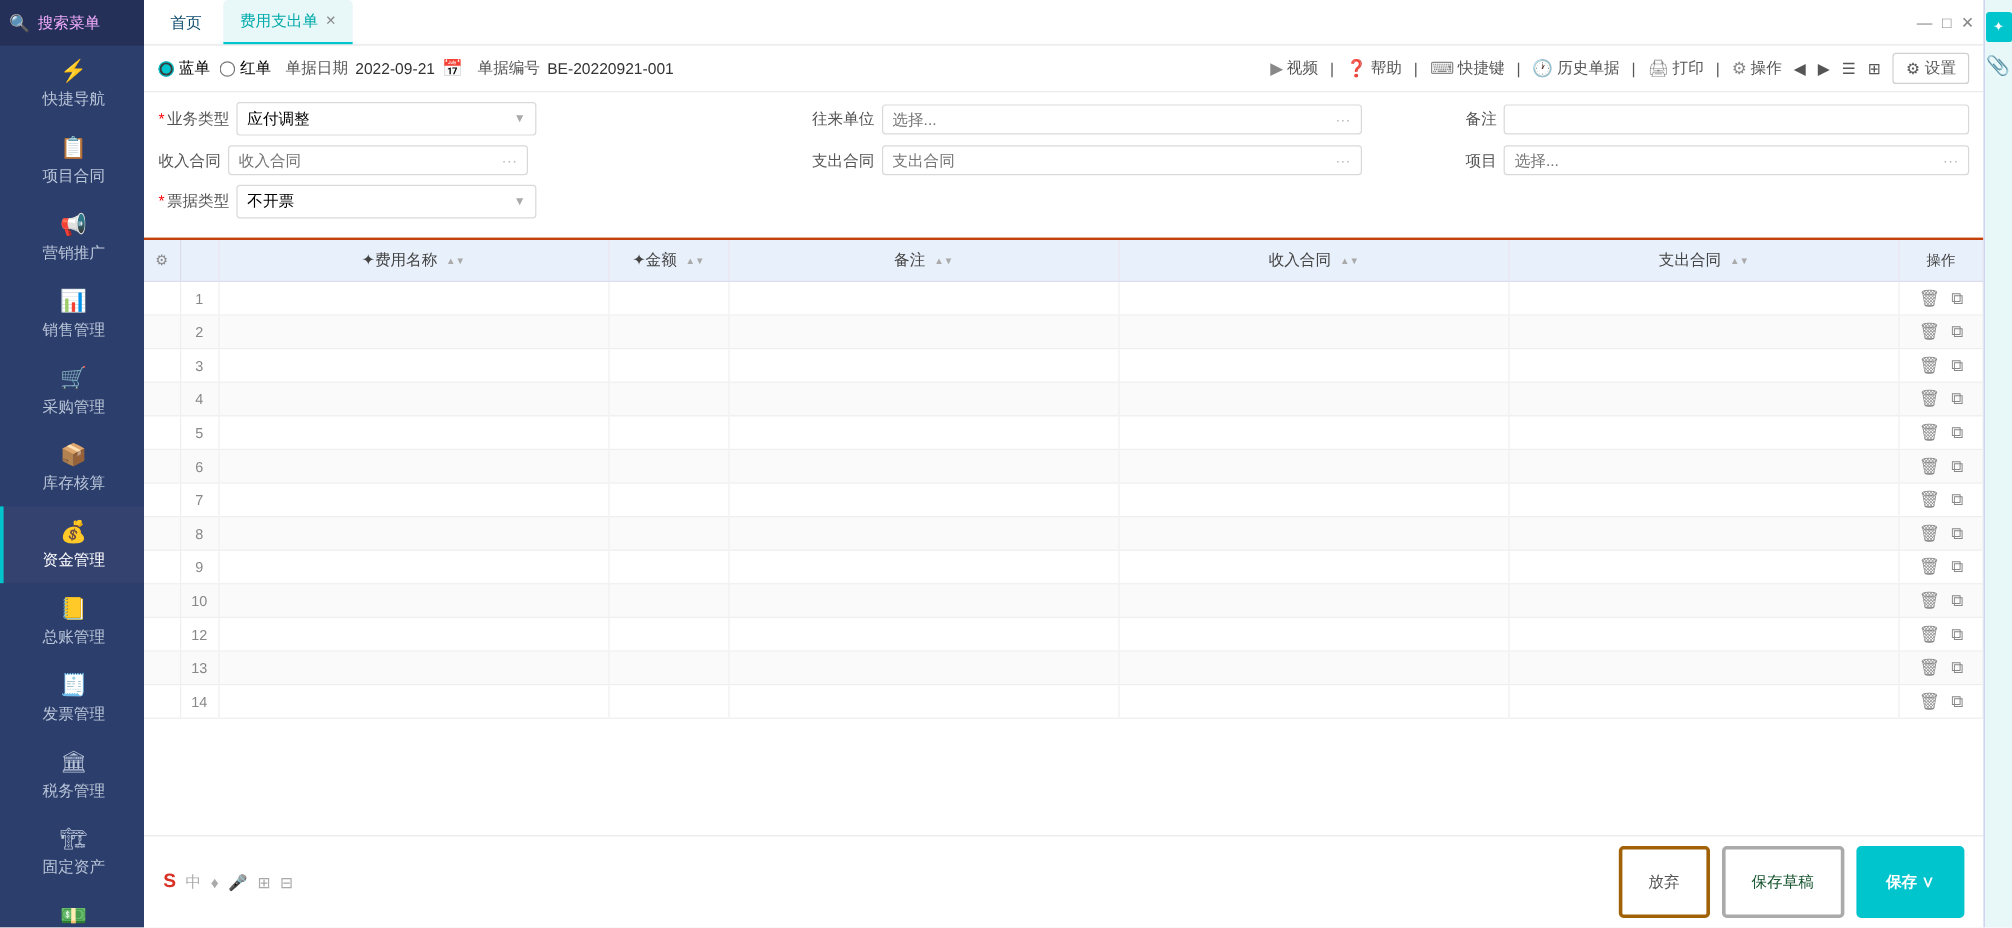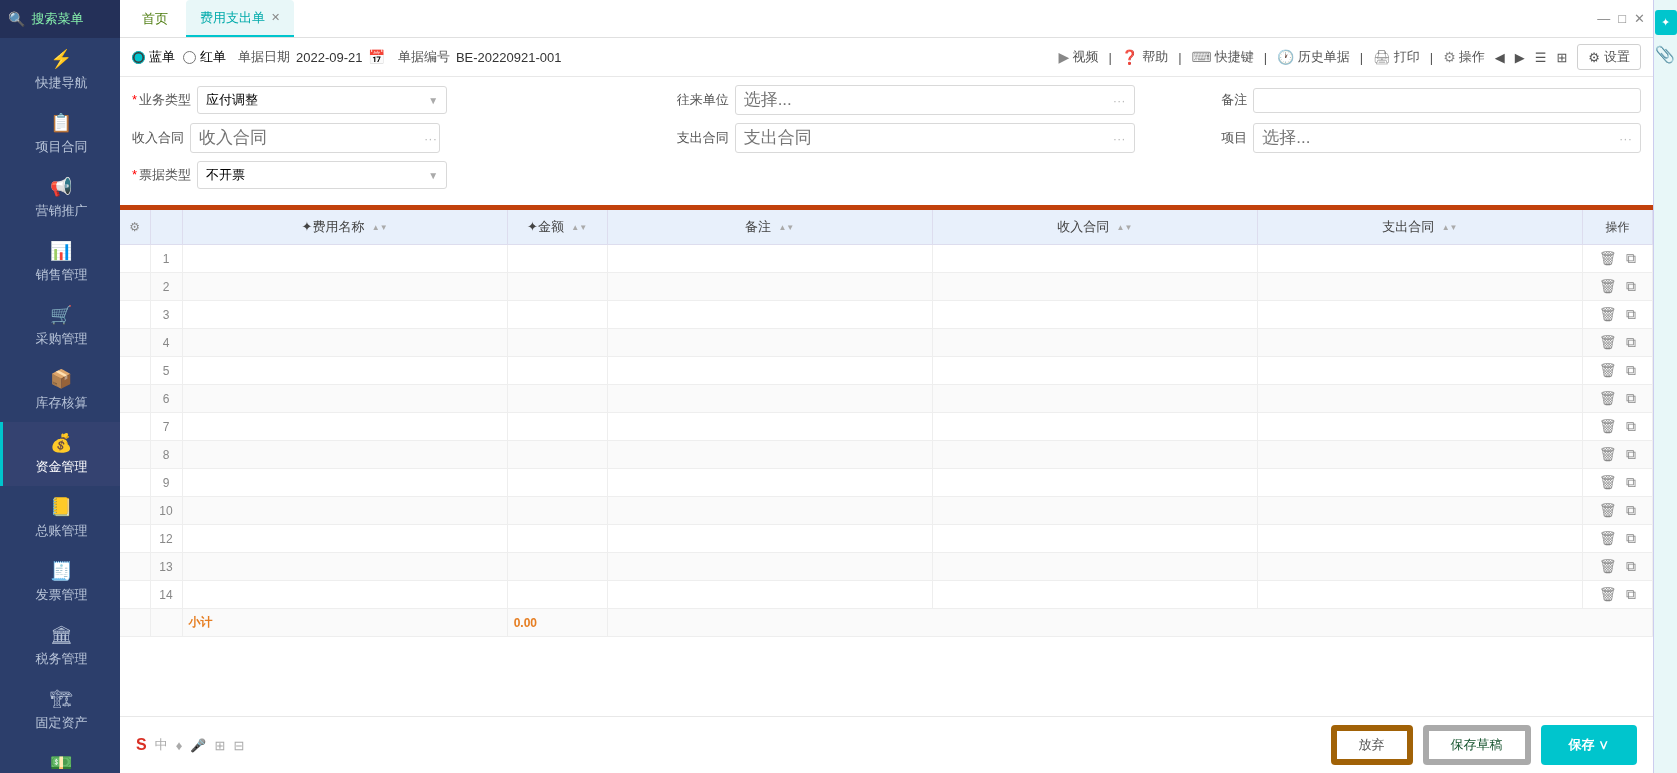--- a/index.html
+++ b/index.html
@@ -17,21 +17,21 @@
     }
     .sidebar-search {
       display: flex;
       align-items: center;
       padding: 10px 8px;
       background: #243058;
       gap: 6px;
       cursor: pointer;
     }
     .sidebar-search .search-icon { color: #7eb6ff; font-size: 14px; }
-    .sidebar-search span { color: #86efac; font-size: 13px; }
+    .sidebar-search span { color: #f0abfc; font-size: 13px; }
     .sidebar-item {
       display: flex;
       flex-direction: column;
       align-items: center;
       padding: 10px 4px;
       cursor: pointer;
       color: #b8c4d8;
       font-size: 12px;
       gap: 4px;
       border-left: 3px solid transparent;
@@ -55,21 +55,21 @@
     .tab {
       display: flex;
       align-items: center;
       padding: 6px 14px;
       cursor: pointer;
       border-radius: 4px 4px 0 0;
       font-size: 13px;
       color: #555;
       height: 100%;
     }
-    .tab.home { color: #4d7c0f; }
+    .tab.home { color: #0c4a6e; }
     .tab.active {
       background: #e8f7f8;
       color: #00aaaa;
       border-bottom: 2px solid #00c5cd;
     }
     .tab .close-btn {
       margin-left: 6px;
       color: #888;
       font-size: 11px;
       cursor: pointer;
@@ -119,21 +119,21 @@
       color: #555;
       display: flex;
       align-items: center;
       gap: 4px;
     }
 
     
     .form-area {
       background: #fff;
       padding: 8px 12px;
-      border-bottom: 5px solid #c2410c;
+      border-bottom: 2px solid #c2410c;
     }
     .form-row { display: flex; align-items: center; margin-bottom: 8px; gap: 20px; flex-wrap: wrap; }
     .form-field {
       display: flex;
       align-items: center;
       gap: 6px;
       flex: 1;
       min-width: 200px;
     }
     .form-field label { color: #555; white-space: nowrap; font-size: 13px; }
@@ -154,21 +154,21 @@
       align-items: center;
       border: 1px solid #d9d9d9;
       border-radius: 3px;
       background: #fff;
       padding: 4px 8px;
     }
     .form-input-wrapper input {
       border: none;
       outline: none;
       flex: 1;
-      font-size: 17px;
+      font-size: 13px;
       color: #701a75;
     }
     .form-input-wrapper .dots { color: #bbb; margin-left: 4px; cursor: pointer; }
     .form-select {
       display: flex;
       align-items: center;
       border: 1px solid #d9d9d9;
       border-radius: 3px;
       padding: 4px 8px;
       background: #fff;
@@ -224,25 +224,25 @@
       background: #fff;
       border-top: 1px solid #e8e8e8;
       padding: 8px 16px;
       display: flex;
       align-items: center;
       justify-content: flex-end;
       gap: 10px;
     }
     .footer-icons { display: flex; align-items: center; gap: 8px; margin-right: auto; color: #888; }
     .btn {
-      padding: 5px 22px;
+      padding: 18px 22px;
       border-radius: 4px;
       cursor: pointer;
       font-size: 13px;
-      border: 6px solid #a16207;
+      border: 3px solid #a16207;
     }
     .btn-discard { background: #fff; color: #555; }
     .btn-draft { background: #fff; color: #14532d; border-color: #aaa; }
     .btn-save { background: #00c5cd; color: #fff; border-color: #00c5cd; font-weight: bold; }
 
     
     .right-panel {
       width: 24px;
       background: #e8f7f8;
       display: flex;
@@ -633,27 +633,20 @@
     <td></td>
     <td></td>
     <td></td>
     <td></td>
     <td></td>
     <td class="col-actions">
       <button class="action-btn">🗑</button>
       <button class="action-btn">⧉</button>
     </td>
           </tr>
-          <tr class="subtotal-row">
-  <td></td>
-  <td></td>
-  <td>小计</td>
-  <td style="color:#e67e22;font-weight:bold;">0.00</td>
-  <td colspan="4"></td>
-          </tr>
         </tbody>
     </table>
   </div>
 
   <div class="footer">
     <div class="footer-icons">
       <span style="color:#d93025;font-weight:bold;font-size:16px;">S</span>
       <span style="color:#aaa">中</span>
       <span style="color:#aaa">♦</span>
       <span style="color:#aaa">🎤</span>

